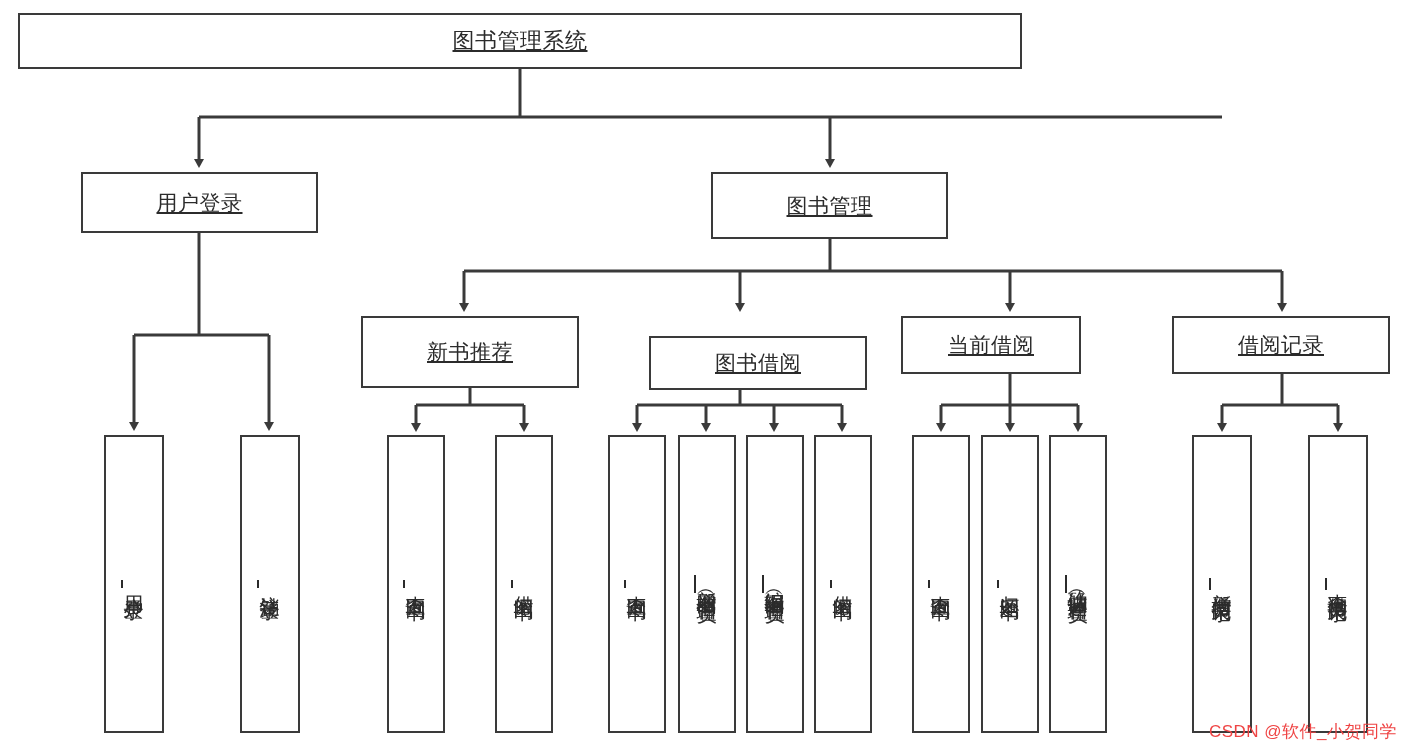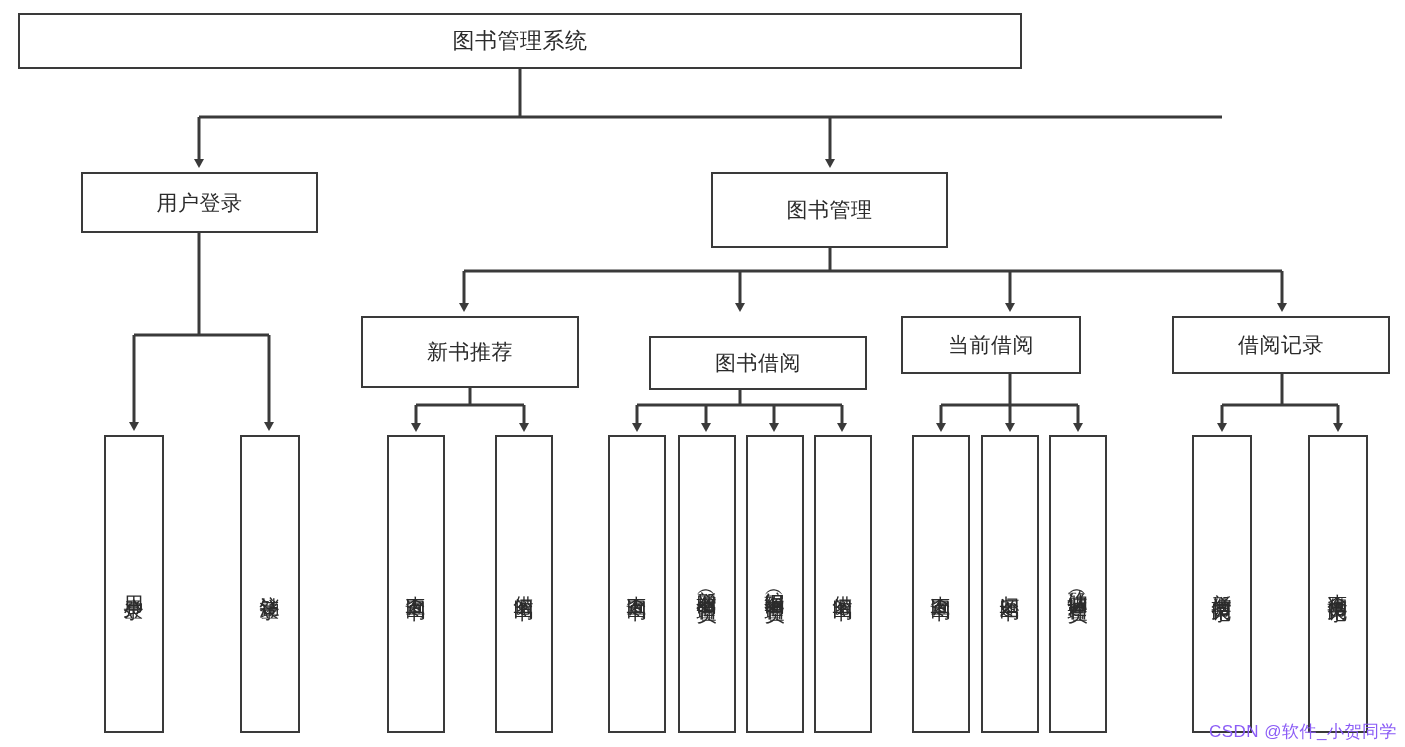--- a/index.html
+++ b/index.html
@@ -29,20 +29,21 @@
   }
   .node {
     position: absolute;
     box-sizing: border-box;
     background: #ffffff;
     border: 2px solid #3a3a3a;
     display: flex;
     align-items: center;
     justify-content: center;
     z-index: 2;
+    text-decoration: underline;
   }
   .node-label {
     font-size: 21px;
     line-height: 1.22;
     letter-spacing: 0.5px;
     color: #2b2b2b;
     white-space: nowrap;
     text-align: center;
   }
   .node.leaf {
@@ -58,21 +59,21 @@
     white-space: nowrap;
   }
   .node.root .node-label {
     font-size: 22px;
   }
   #watermark {
     position: absolute;
     right: 8px;
     bottom: 4px;
     font-size: 17px;
-    color: #8b5cf6;
+    color: #ef4444;
     letter-spacing: 0.5px;
     z-index: 5;
     white-space: nowrap;
   }
 </style>
 </head>
 <body>
 
 <div id="diagram-canvas">
 
@@ -128,21 +129,21 @@
   </svg>
 
   <div class="node root" style="left:18px; top:13px; width:1004px; height:56px;">
     <span class="node-label">图书管理系统</span>
   </div>
 
   <div class="node" style="left:81px; top:172px; width:237px; height:61px;">
     <span class="node-label">用户登录</span>
   </div>
 
-  <div class="node" style="left:711px; top:172px; width:237px; height:76px;">
+  <div class="node" style="left:711px; top:172px; width:237px; height:67px;">
     <span class="node-label">图书管理</span>
   </div>
 
   <div class="node" style="left:361px; top:316px; width:218px; height:72px;">
     <span class="node-label">新书推荐</span>
   </div>
 
   <div class="node" style="left:631px; top:336px; width:218px; height:54px;margin-left:18px;">
     <span class="node-label">图书借阅</span>
   </div>

